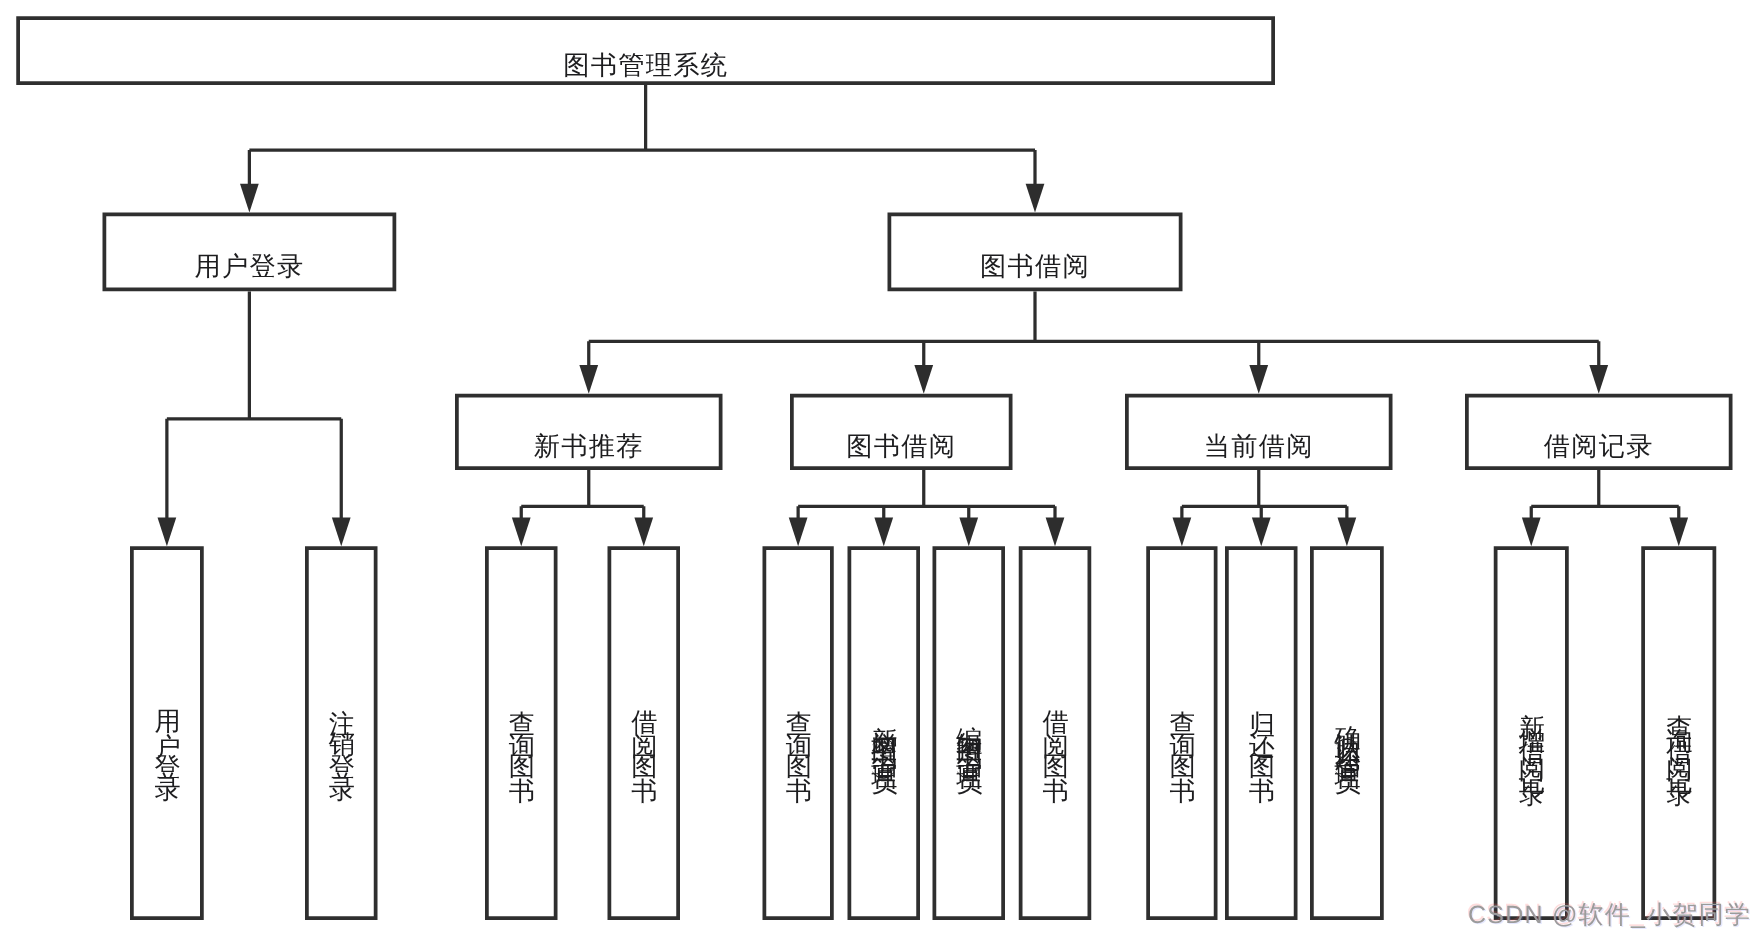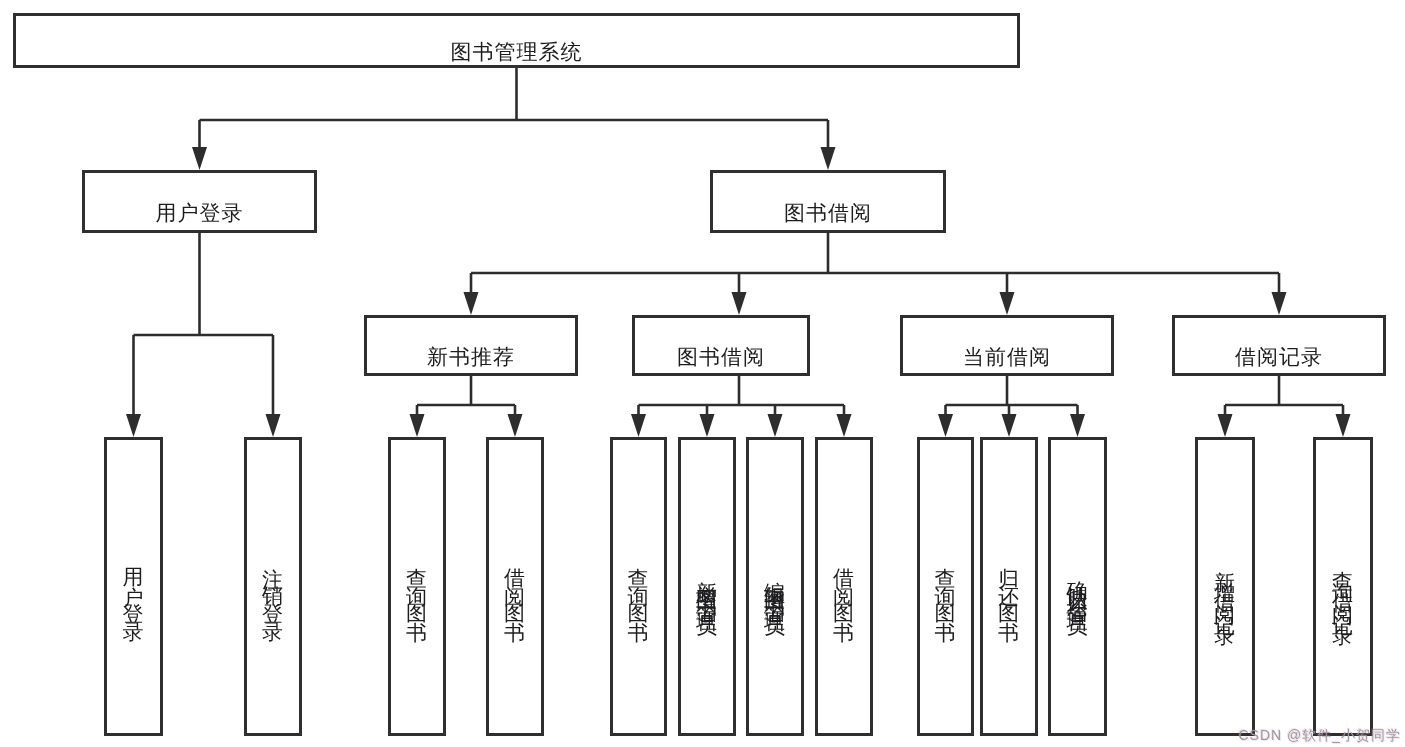--- a/index.html
+++ b/index.html
@@ -5,21 +5,21 @@
   html,body{margin:0;padding:0;background:#fff;}
   .canvas{position:relative;width:1405px;height:747px;background:#ffffff;
           font-family:"Liberation Sans","DejaVu Sans",sans-serif;overflow:hidden;}
   svg.wires{position:absolute;left:0;top:0;width:1405px;height:747px;z-index:1;}
   .wire{stroke:#2d2d2d;stroke-width:2.6;fill:none;}
   .ahead{fill:#2d2d2d;stroke:none;}
   .box{position:absolute;background:#ffffff;border:3px solid #2f2f2f;box-sizing:border-box;
        display:flex;align-items:center;justify-content:center;z-index:2;color:#1d1d1f;}
   .h .txt{font-size:21px;letter-spacing:1px;white-space:nowrap;margin-top:22px;}
   .v .txt{writing-mode:vertical-rl;text-orientation:mixed;font-size:21px;line-height:1;white-space:nowrap;}
-  .watermark{position:absolute;right:4px;bottom:2px;z-index:5;font-size:14px;color:#9b9b9b;
+  .watermark{position:absolute;right:4px;bottom:2px;z-index:5;font-size:20px;color:#9b9b9b;
              letter-spacing:1px;white-space:nowrap;
              text-shadow:-1px -1px 0 rgba(250,100,100,0.22), 1px 1px 0 rgba(110,130,250,0.18);}
 </style>
 </head>
 <body>
 
 <div class="canvas">
 
   <svg class="wires" id="wires">
       <line x1="516.5" y1="68" x2="516.5" y2="120" class="wire"></line>

